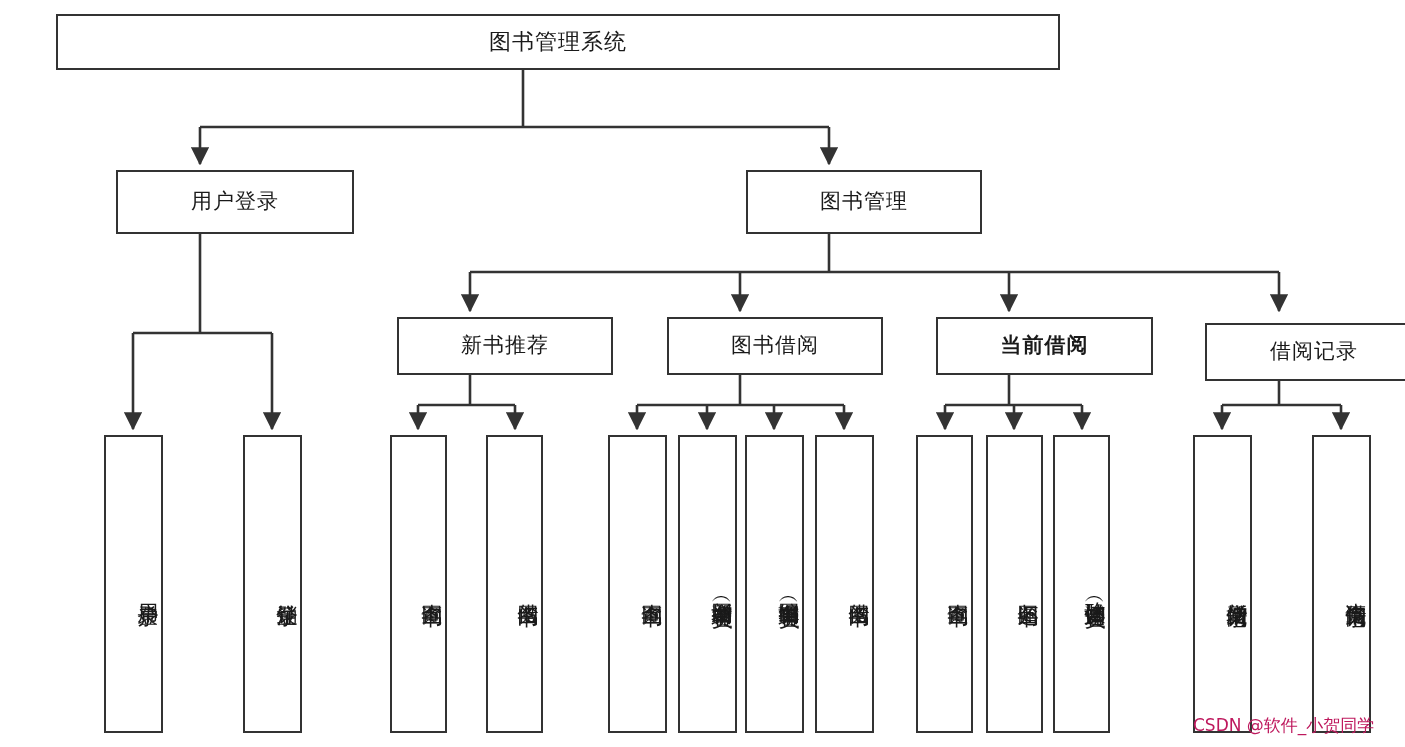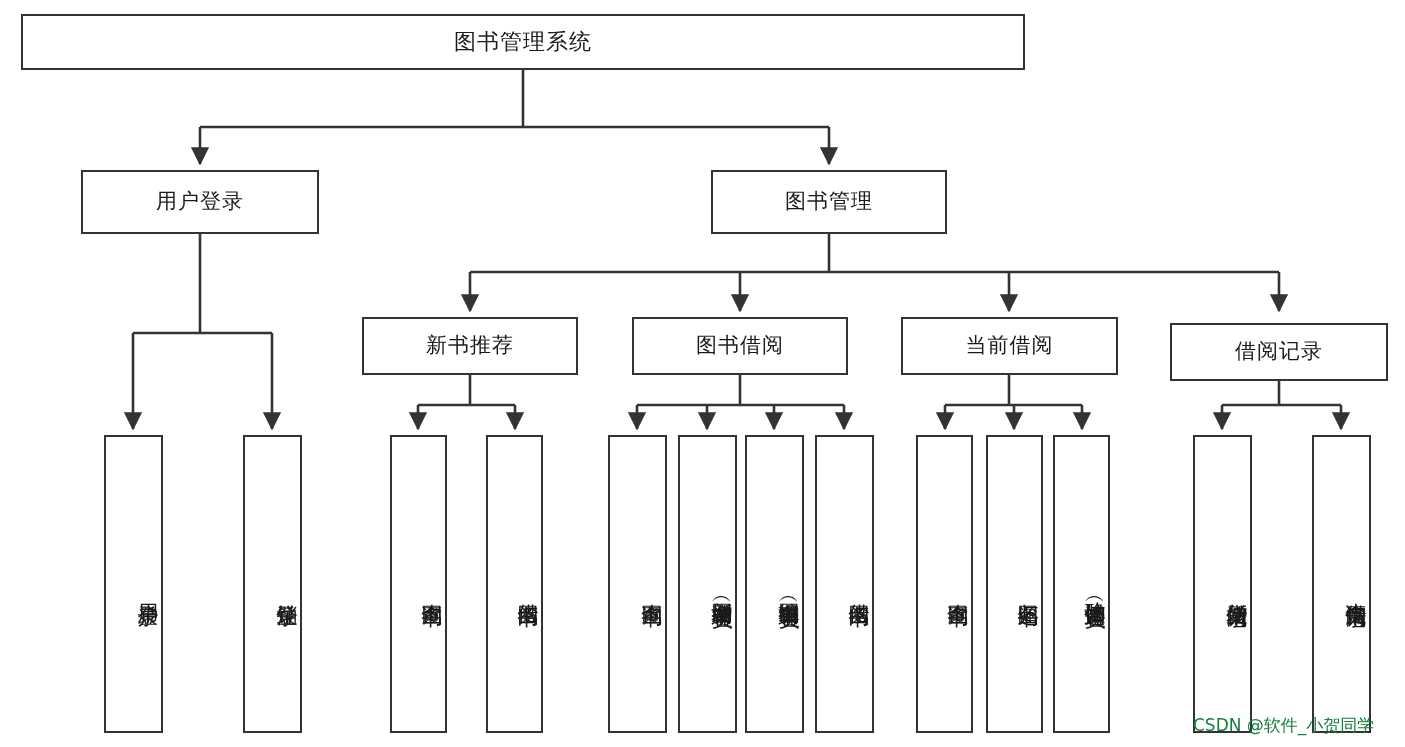--- a/index.html
+++ b/index.html
@@ -35,20 +35,21 @@
     align-items: center;
     justify-content: center;
     color: #1a1a1a;
     z-index: 2;
   }
   .node-h {
     font-size: 21px;
     letter-spacing: 1px;
     line-height: 1.2;
     white-space: nowrap;
+    margin-left: 35px;
   }
   .node-v {
     font-size: 21px;
     letter-spacing: 1px;
     writing-mode: vertical-rl;
     text-orientation: upright;
     align-items: flex-start;
     justify-content: center;
     padding-top: 10px;
     line-height: 1.25;
@@ -60,21 +61,21 @@
     display: block;
   }
   .title-node {
     font-size: 22px;
   }
   #watermark {
     position: absolute;
     left: 1193px;
     top: 714px;
     font-size: 17px;
-    color: #15803d;
+    color: #be185d;
     white-space: nowrap;
     z-index: 3;
     font-family: "DejaVu Sans", "Liberation Sans", sans-serif;
     text-align: center;
   }
 </style>
 </head>
 <body>
 
 <div id="canvas">
@@ -139,21 +140,21 @@
   <div class="node node-h" style="left:711px; top:170px; width:236px; height:64px;justify-content:center;">
     <span>图书管理</span>
   </div>
 
   <div class="node node-h" style="left:362px; top:317px; width:216px; height:58px;text-align:right;">
     <span>新书推荐</span>
   </div>
   <div class="node node-h" style="left:632px; top:317px; width:216px; height:58px;">
     <span>图书借阅</span>
   </div>
-  <div class="node node-h" style="left:901px; top:317px; width:217px; height:58px;">
+  <div class="node node-h" style="left:901px; top:317px; width:217px; height:58px;font-weight:bold;">
     <span>当前借阅</span>
   </div>
   <div class="node node-h" style="left:1170px; top:323px; width:218px; height:58px;">
     <span>借阅记录</span>
   </div>
 
   <div class="node node-v" style="left:104px; top:435px; width:59px; height:298px;">
     <span>用户登录</span>
   </div>
   <div class="node node-v" style="left:243px; top:435px; width:59px; height:298px;">

